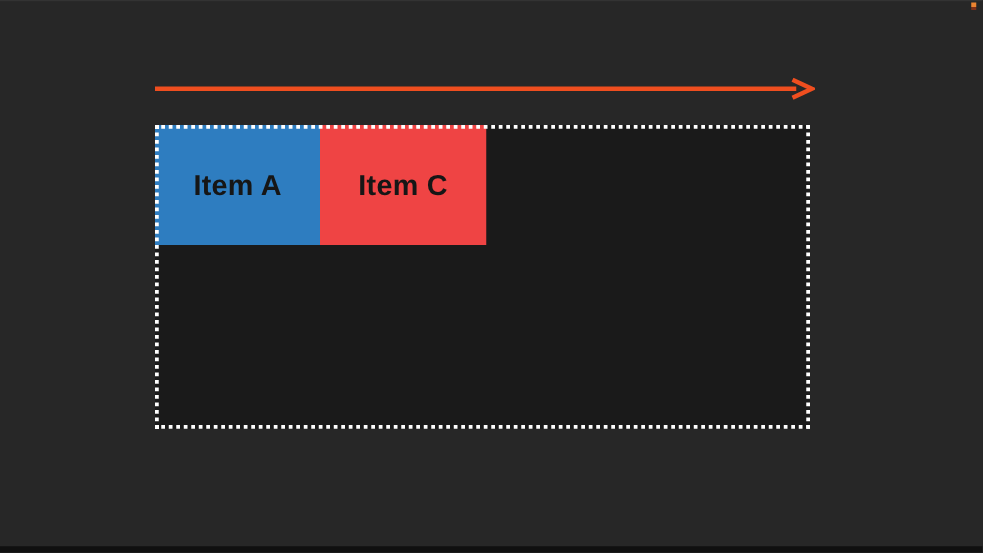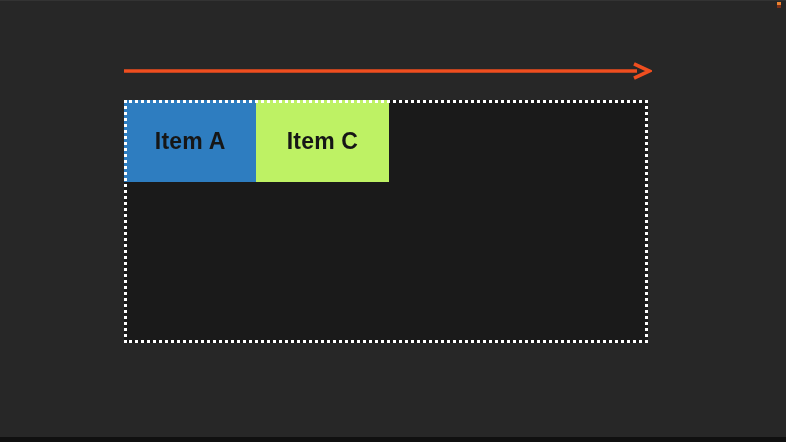--- a/index.html
+++ b/index.html
@@ -36,21 +36,21 @@
   .flex-container {
     position: absolute; left: 124px; top: 100px; width: 524px; height: 243px;
     background: #1A1A1A;
   }
   .items-row {
     position: absolute; top: 0; left: 0;
     display: flex; flex-direction: row;
     z-index: 1;
   }
   .flex-item {
-    width: 132.3px; height: 82px;
+    width: 132.3px; height: 96px;
     display: flex; align-items: center; justify-content: center;
   }
   .item-label {
     font-size: 23px; font-weight: 700; color: #161616;
     letter-spacing: 0.2px;
     white-space: nowrap;
   }
   .border-overlay {
     position: absolute; inset: 0;
     border: 3px dotted #FFFFFF;
@@ -68,21 +68,21 @@
   <svg class="flow-arrow" viewBox="0 0 528 18" xmlns="http://www.w3.org/2000/svg" aria-hidden="true" style="color: rgb(239, 78, 31);">
     <line x1="0" y1="9" x2="513" y2="9" stroke="currentColor" stroke-width="3.6"></line>
     <polyline points="510,1.8 525.5,9 510,16.2" fill="none" stroke="currentColor" stroke-width="3.6"></polyline>
   </svg>
 
   <div class="flex-container" style="background: rgb(26, 26, 26);">
     <div class="items-row">
       <div class="flex-item" style="background: rgb(46, 125, 192);">
         <span class="item-label" style="color: rgb(22, 22, 22);">Item A</span>
       </div>
-      <div class="flex-item" style="background: #bef264;">
+      <div class="flex-item" style="background: #ef4444;">
         <span class="item-label" style="color: rgb(22, 22, 22);">Item C</span>
       </div>
     </div>
     <div class="border-overlay" style="border-color: rgb(255, 255, 255);"></div>
   </div>
 
   <div class="corner-marker"></div>
 
   <div class="bottom-strip"></div>
 

